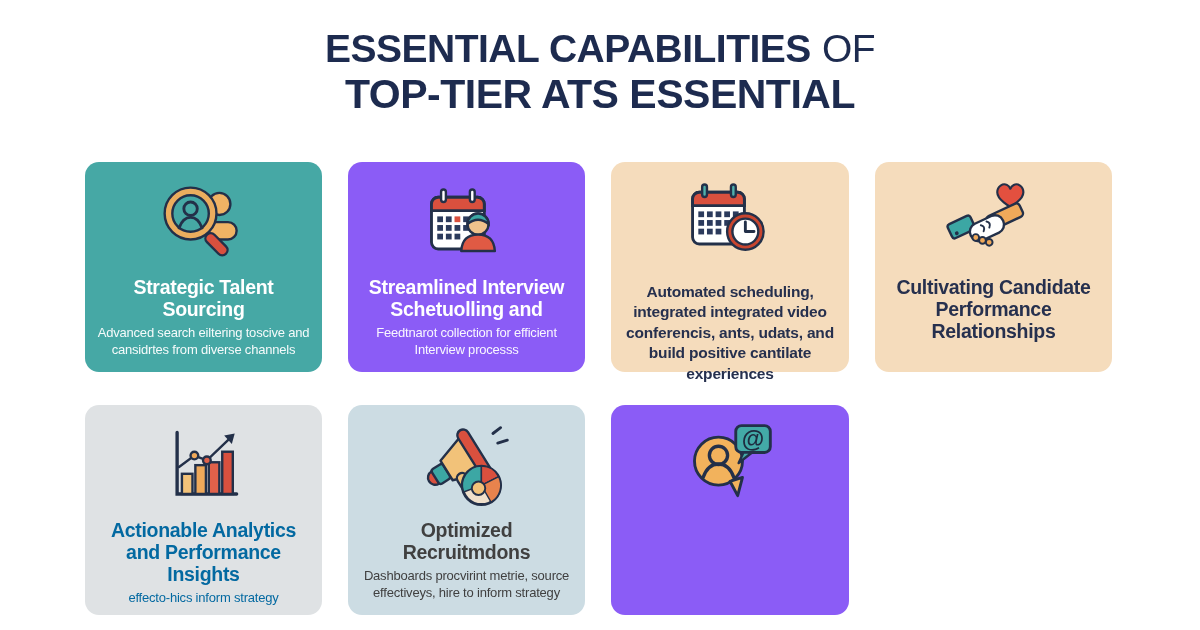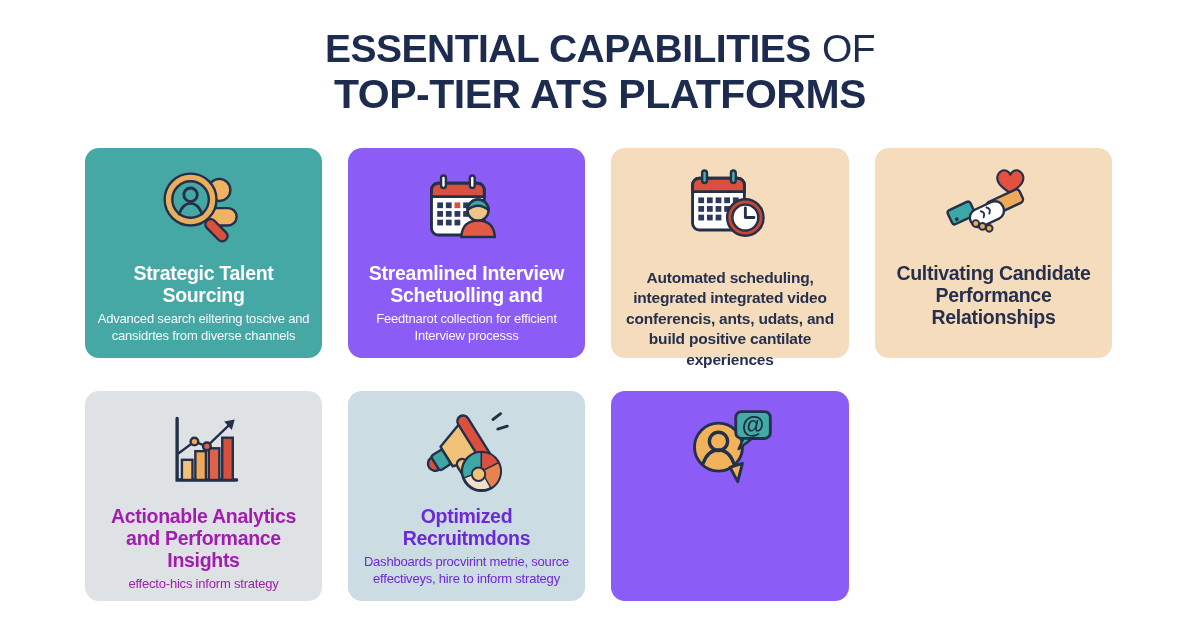--- a/index.html
+++ b/index.html
@@ -6,53 +6,53 @@
   .page {
     position:relative; width:1200px; height:630px; overflow:hidden;
     background:#ffffff; font-family:"Liberation Sans", sans-serif;
   }
   .header { position:absolute; top:26px; left:0; width:100%; text-align:center; color:#1D2B4F; }
   .t1 { font-size:39px; font-weight:800; letter-spacing:-0.5px; line-height:1.18; }
   .t1 .light { font-weight:500; margin-left:11px; }
   .t2 { font-size:41px; font-weight:800; letter-spacing:-0.5px; line-height:1.1; }
 
   .grid {
-    position:absolute; left:85px; top:148px;
+    position:absolute; left:85px; top:162px;
     display:grid; grid-template-columns:237px 237px 238px 237px;
     column-gap:26px; row-gap:33px; grid-auto-rows:210px;
   }
   .card {
     border-radius:14px; box-sizing:border-box; padding:8px 12px;
     display:flex; flex-direction:column; align-items:center; text-align:center;
   }
   .icon-box { height:96px; margin-top:8px; flex:0 0 auto; display:flex; align-items:center; justify-content:center; }
   .icon-box svg { width:96px; height:96px; display:block; }
   .card h2 { margin:2px 0 0; font-size:19.5px; font-weight:700; line-height:1.13; letter-spacing:-0.3px; }
   .card p  { margin:5px 0 0; font-size:13px; line-height:1.3; letter-spacing:-0.2px; font-weight:400; }
   .card h2:empty, .card p:empty { display:none; }
 
   .v-teal     { background:#46A8A5; color:#FFFFFF; }
   .v-navy     { background:#8b5cf6; color:#FFFFFF; }
   .v-peach    { background:#F5DCBC; color:#26304E; }
-  .v-gray     { background:#DFE2E4; color:#a21caf; }
-  .v-bluegray { background:#CCDCE3; color:#6d28d9; }
+  .v-gray     { background:#DFE2E4; color:#0369a1; }
+  .v-bluegray { background:#CCDCE3; color:#404040; }
   .v-teal p, .v-navy p { color:rgba(255,255,255,0.95); }
 
   .no-title .icon-box { margin-top:4px; height:94px; }
   .no-title p { font-size:15.5px; font-weight:600; line-height:1.32; margin-top:14px; }
   .v-navy.no-title p { font-weight:500; font-size:16px; line-height:1.35; margin-top:8px; }
 </style>
 </head>
 <body>
 
 <div class="page">
 
   <div class="header">
     <div class="t1"><span>ESSENTIAL CAPABILITIES</span><span class="light">OF</span></div>
-    <div class="t2">TOP-TIER ATS PLATFORMS</div>
+    <div class="t2">TOP-TIER ATS ESSENTIAL</div>
   </div>
 
   <div class="grid">
 
     <section class="card v-teal">
       <div class="icon-box">
         <svg viewBox="0 0 100 100">
           <circle cx="66" cy="27" r="11.5" fill="#F0B364" stroke="#233049" stroke-width="2.5"></circle>
           <rect x="50" y="46" width="34" height="18" rx="9" fill="#F0B364" stroke="#233049" stroke-width="2.5"></rect>
           <circle cx="36" cy="37" r="27" fill="#EBAD5E" stroke="#233049" stroke-width="2.5"></circle>

